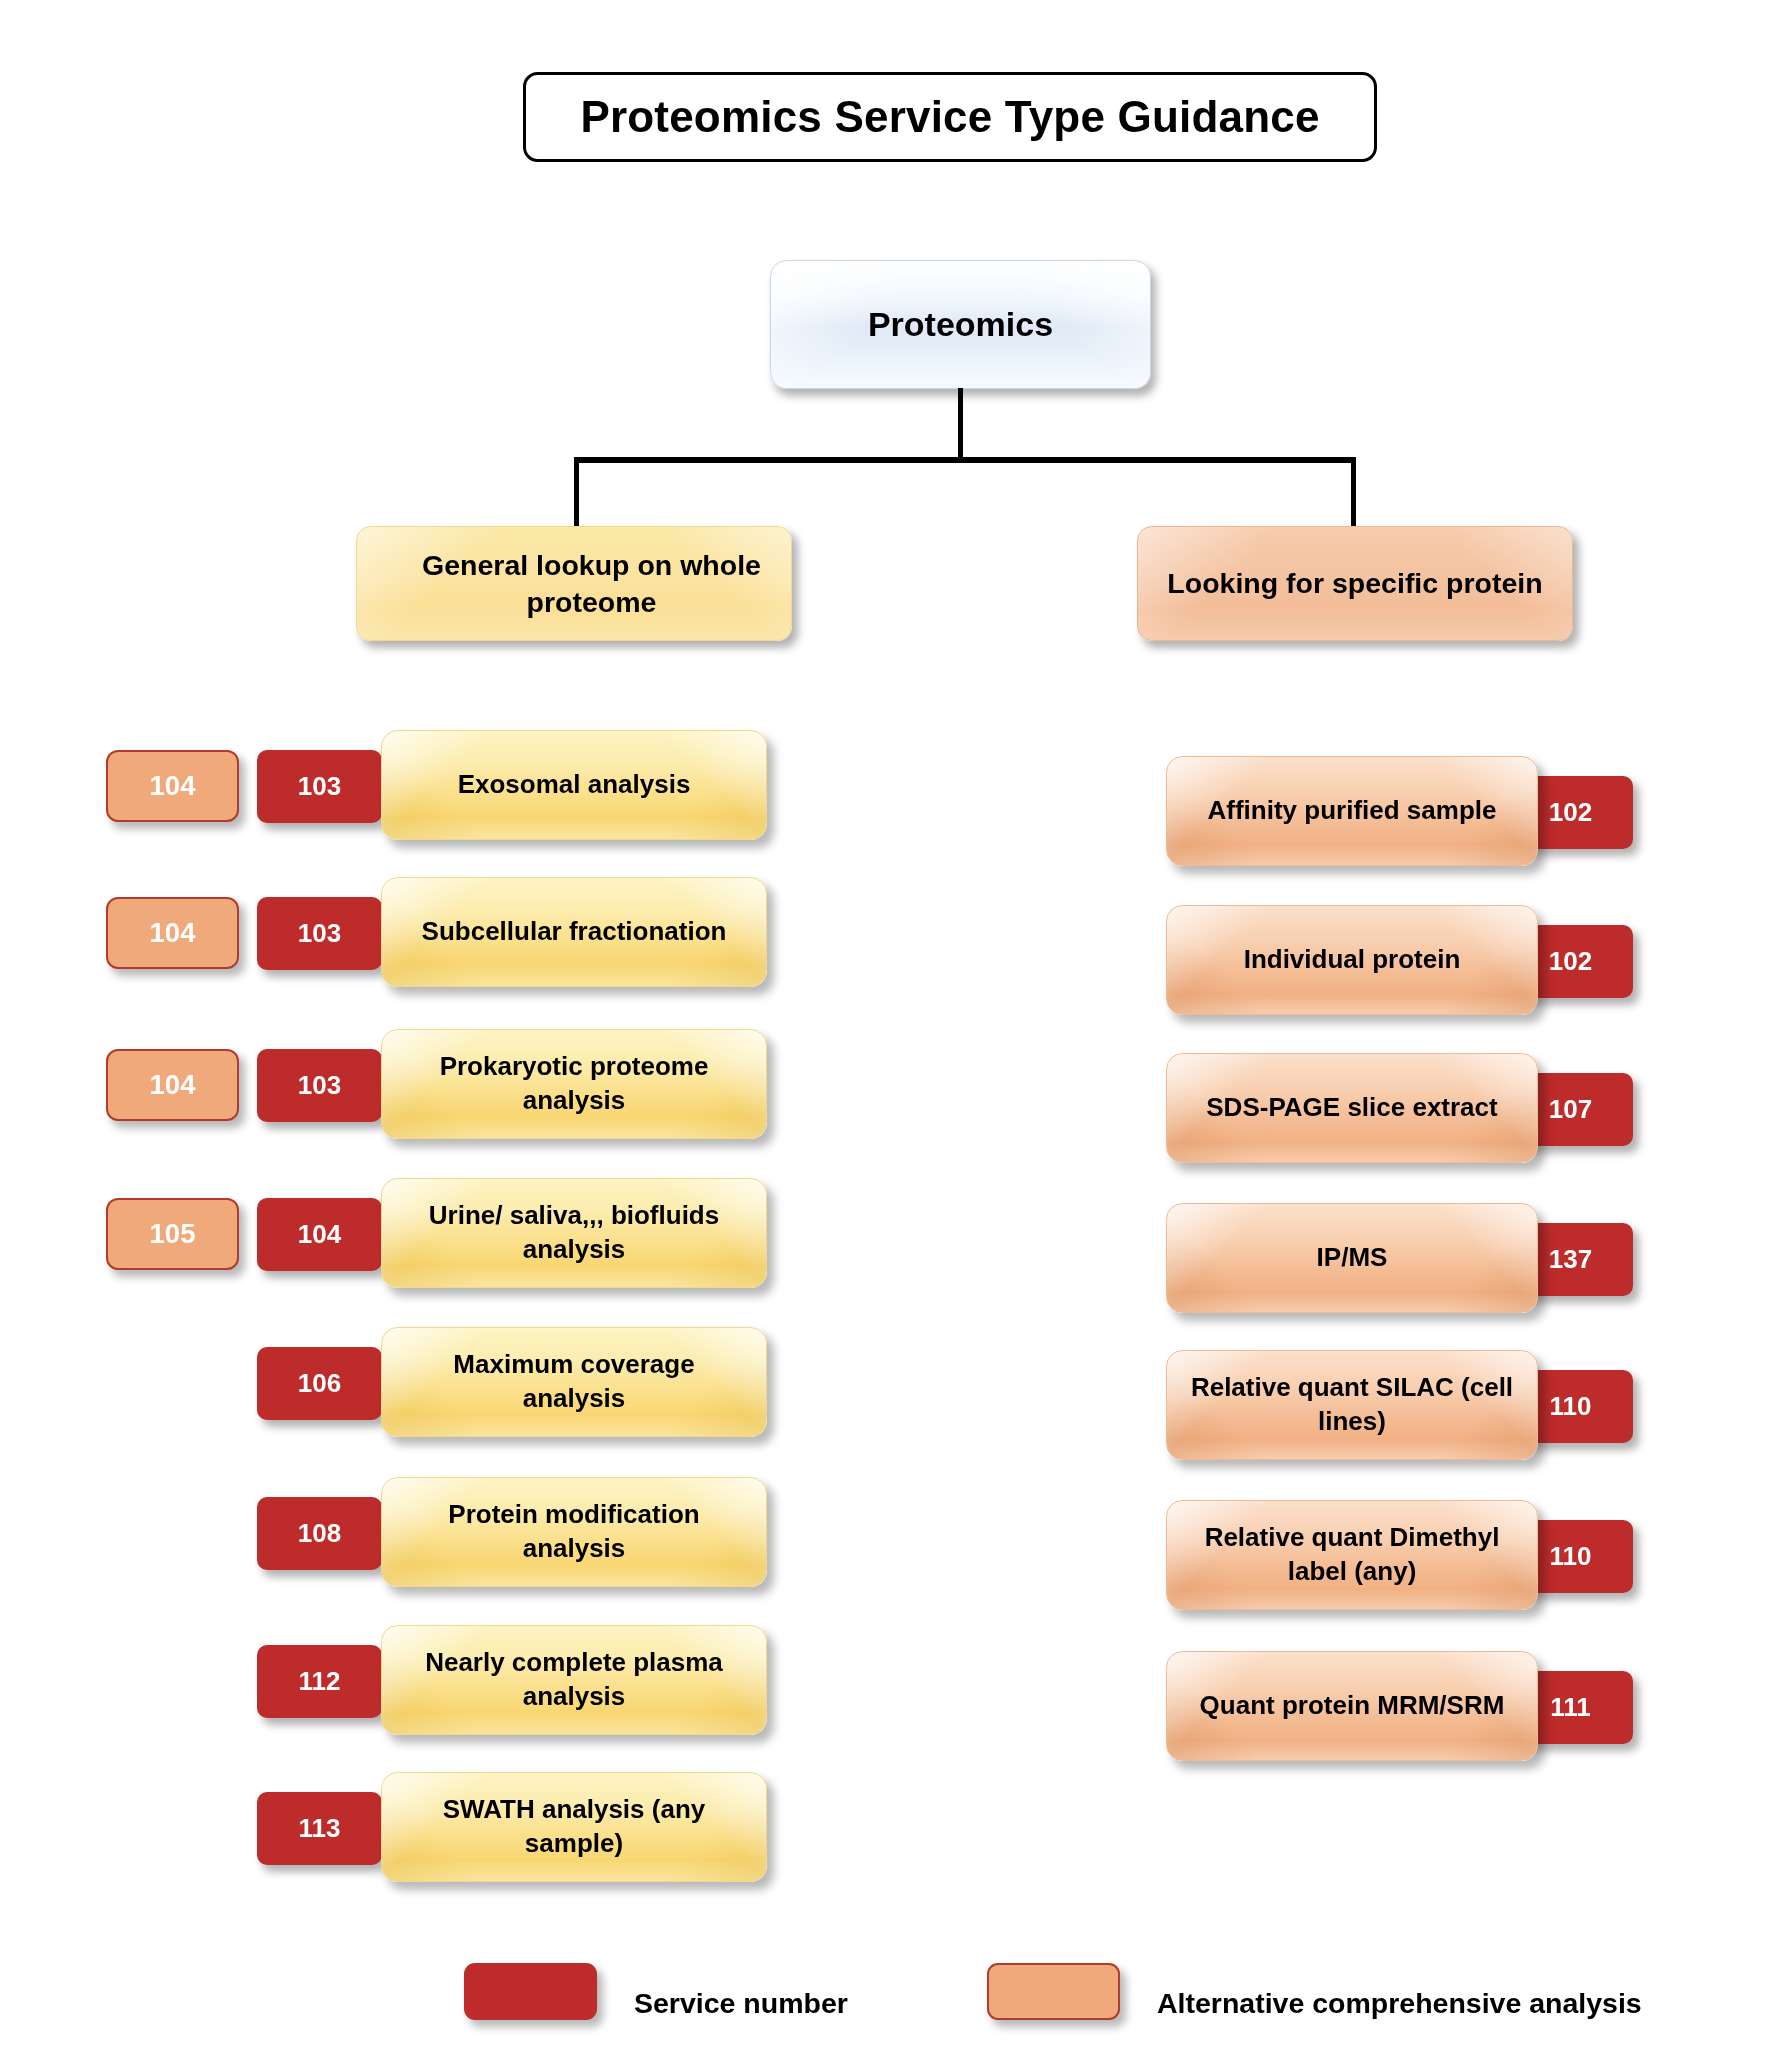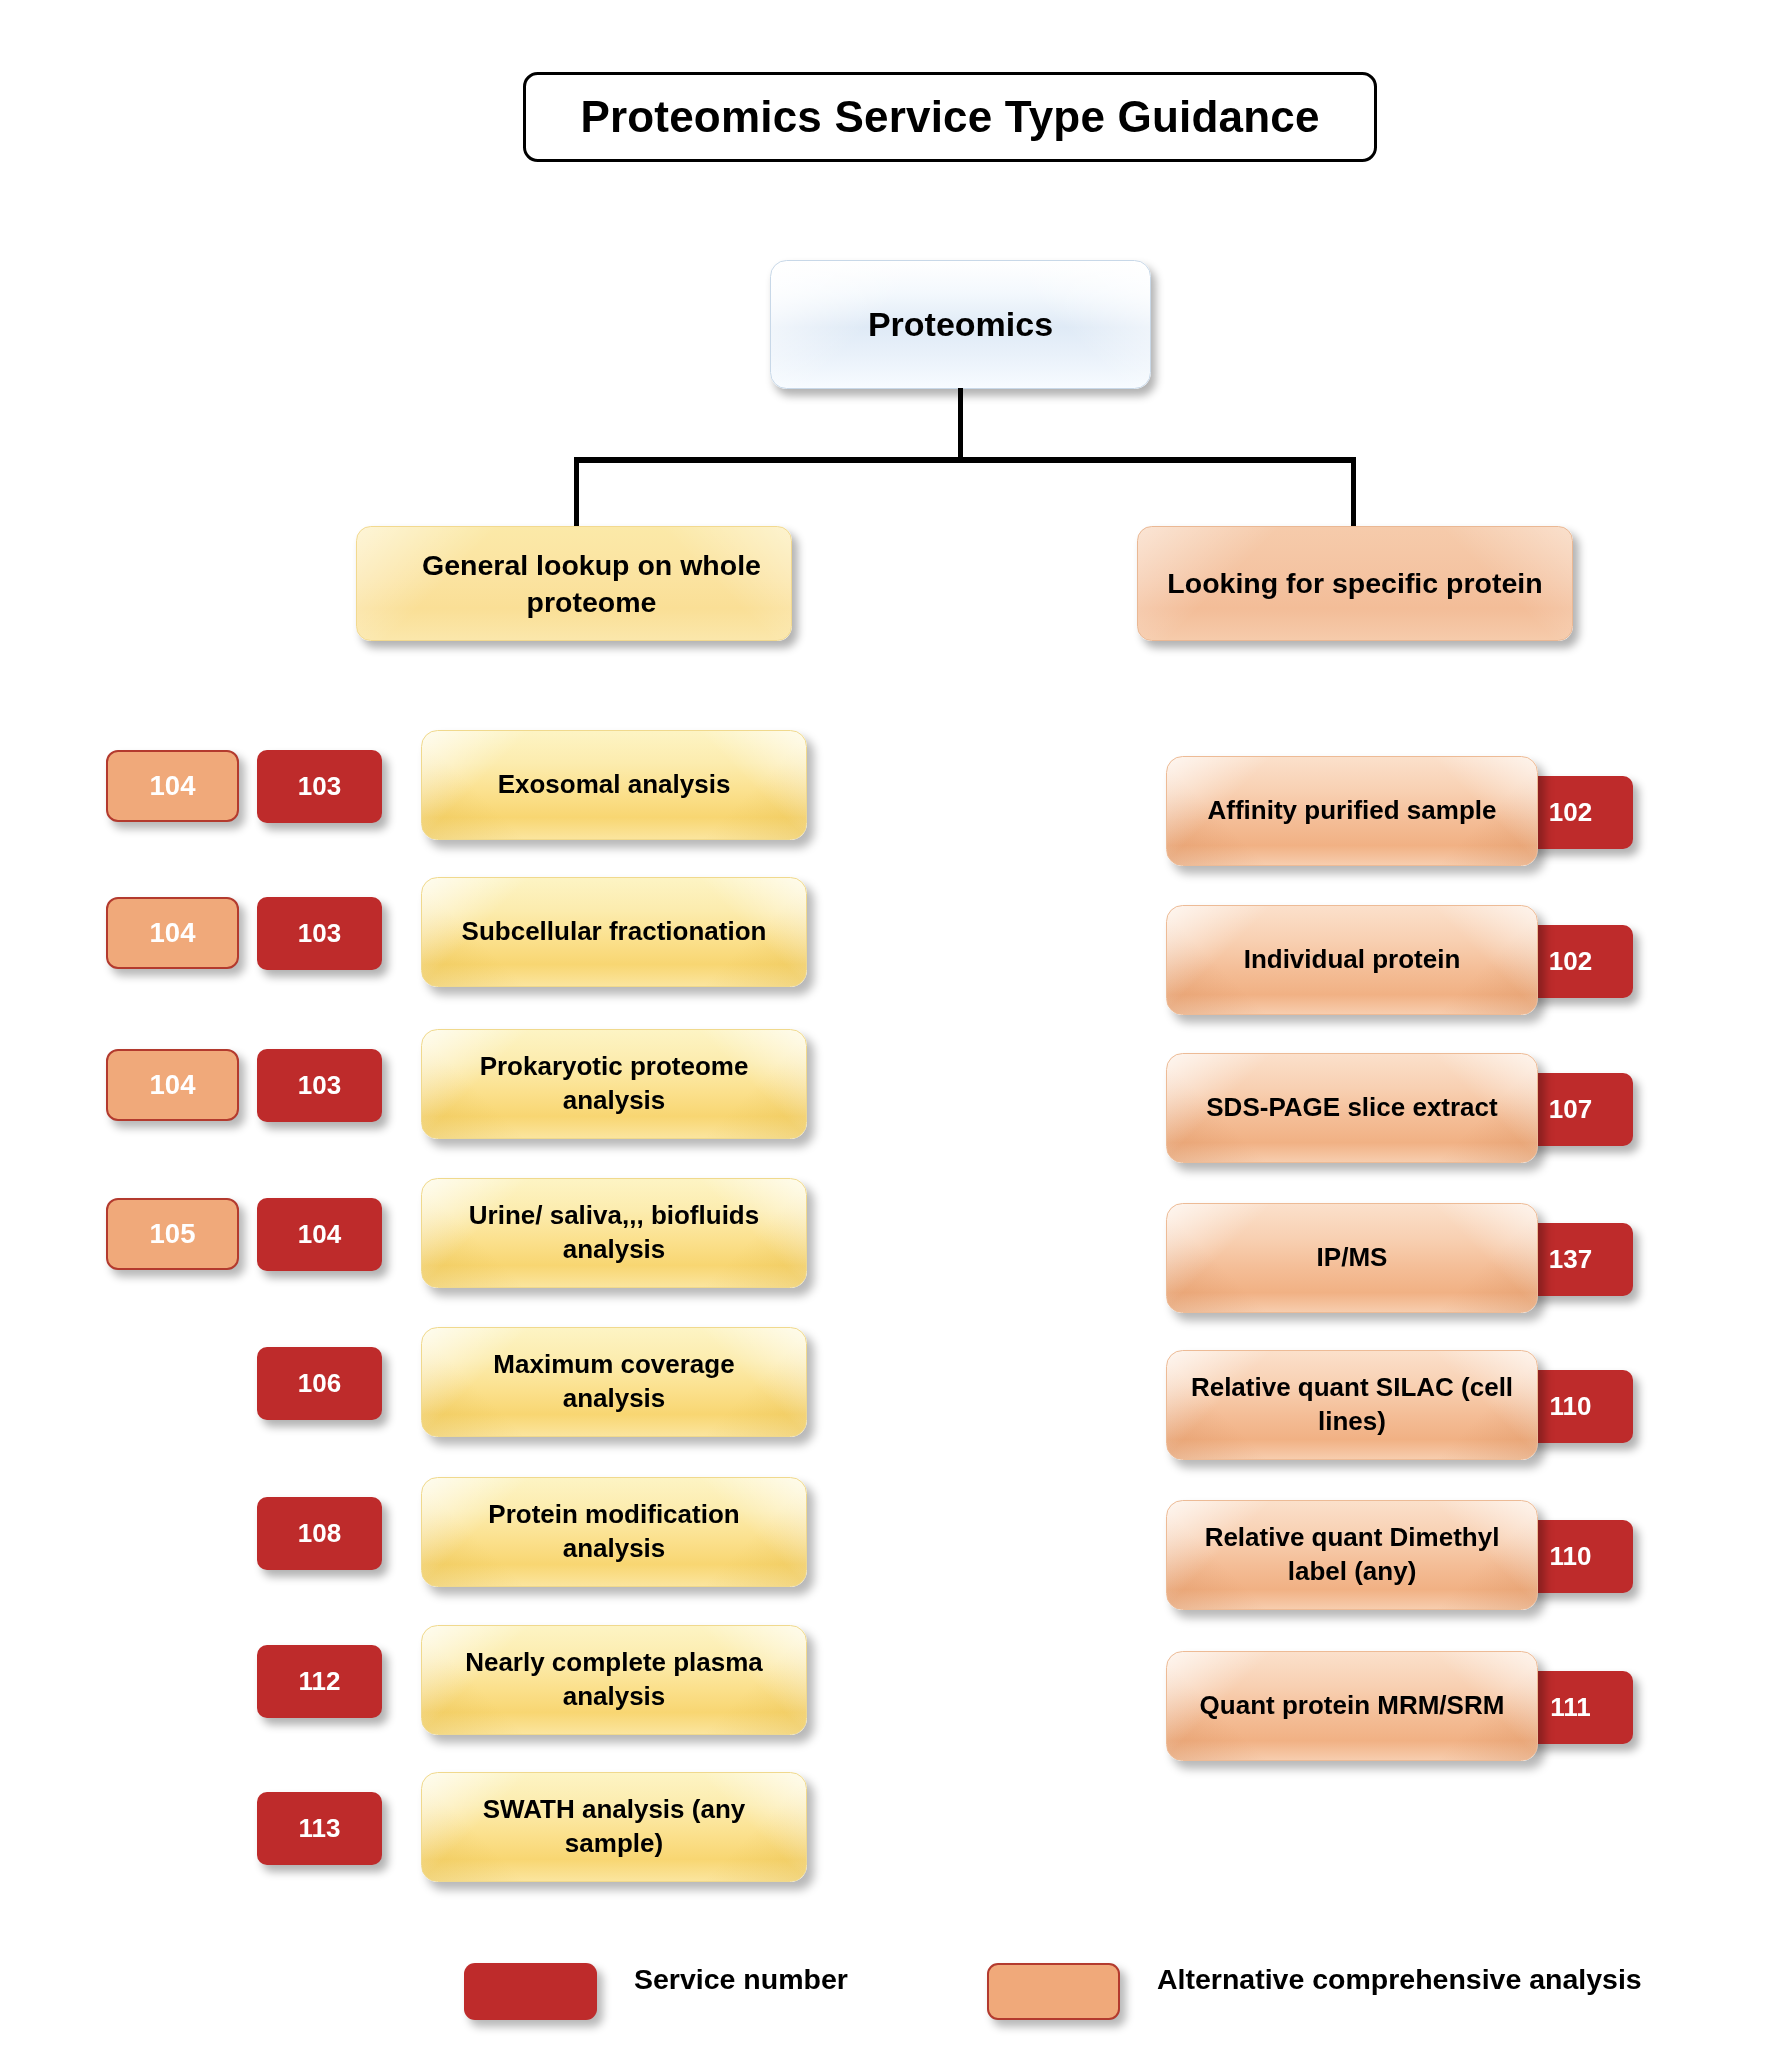--- a/index.html
+++ b/index.html
@@ -140,21 +140,20 @@
   .svc.yellow {
     width: 386px;
     left: 275px;
     background:
       linear-gradient(135deg, rgba(255,255,255,.75) 0%, rgba(255,255,255,0) 22%),
       linear-gradient(-135deg, rgba(255,255,255,.70) 0%, rgba(255,255,255,0) 22%),
       linear-gradient(45deg,  rgba(214,168,40,.26) 0%, rgba(214,168,40,0) 21%),
       linear-gradient(-45deg, rgba(214,168,40,.26) 0%, rgba(214,168,40,0) 21%),
       linear-gradient(180deg, #fdf4c4 0%, #fcecae 30%, #fbe08c 58%, #f8d672 80%, #fbe59e 100%);
     border: 0.9px solid #f0d98d;
-    margin-left: 40px;
   }
   .svc.peach {
     width: 372px;
     left: 0px;
     background:
       linear-gradient(135deg, rgba(255,255,255,.72) 0%, rgba(255,255,255,0) 22%),
       linear-gradient(-135deg, rgba(255,255,255,.65) 0%, rgba(255,255,255,0) 22%),
       linear-gradient(45deg,  rgba(198,116,62,.26) 0%, rgba(198,116,62,0) 21%),
       linear-gradient(-45deg, rgba(198,116,62,.26) 0%, rgba(198,116,62,0) 21%),
       linear-gradient(180deg, #fbe0cb 0%, #f8d0b2 32%, #f4bd96 60%, #f1b184 82%, #f7cdae 100%);
@@ -201,21 +200,21 @@
     z-index: 1;
   }
   .badge-alt .t {
     font-size: 27.5px;
     font-weight: bold;
     color: #ffffff;
   }
 
   
   #legend { position: absolute; left: 0; top: 1956px; width: 1791px; height: 83px; }
-  .legend-item { position: absolute; display: flex; align-items: flex-start; }
+  .legend-item { position: absolute; display: flex; align-items: flex-end; }
   .legend-swatch {
     width: 133px;
     height: 57px;
     border-radius: 11px;
     box-shadow: 5.5px 6.4px 8.3px rgba(0,0,0,.28);
     box-sizing: border-box;
   }
   .legend-swatch.red   { background: #be2b2b; }
   .legend-swatch.peach { background: #f0a97a; border: 2.8px solid #b33a2e; }
   .legend-label {

